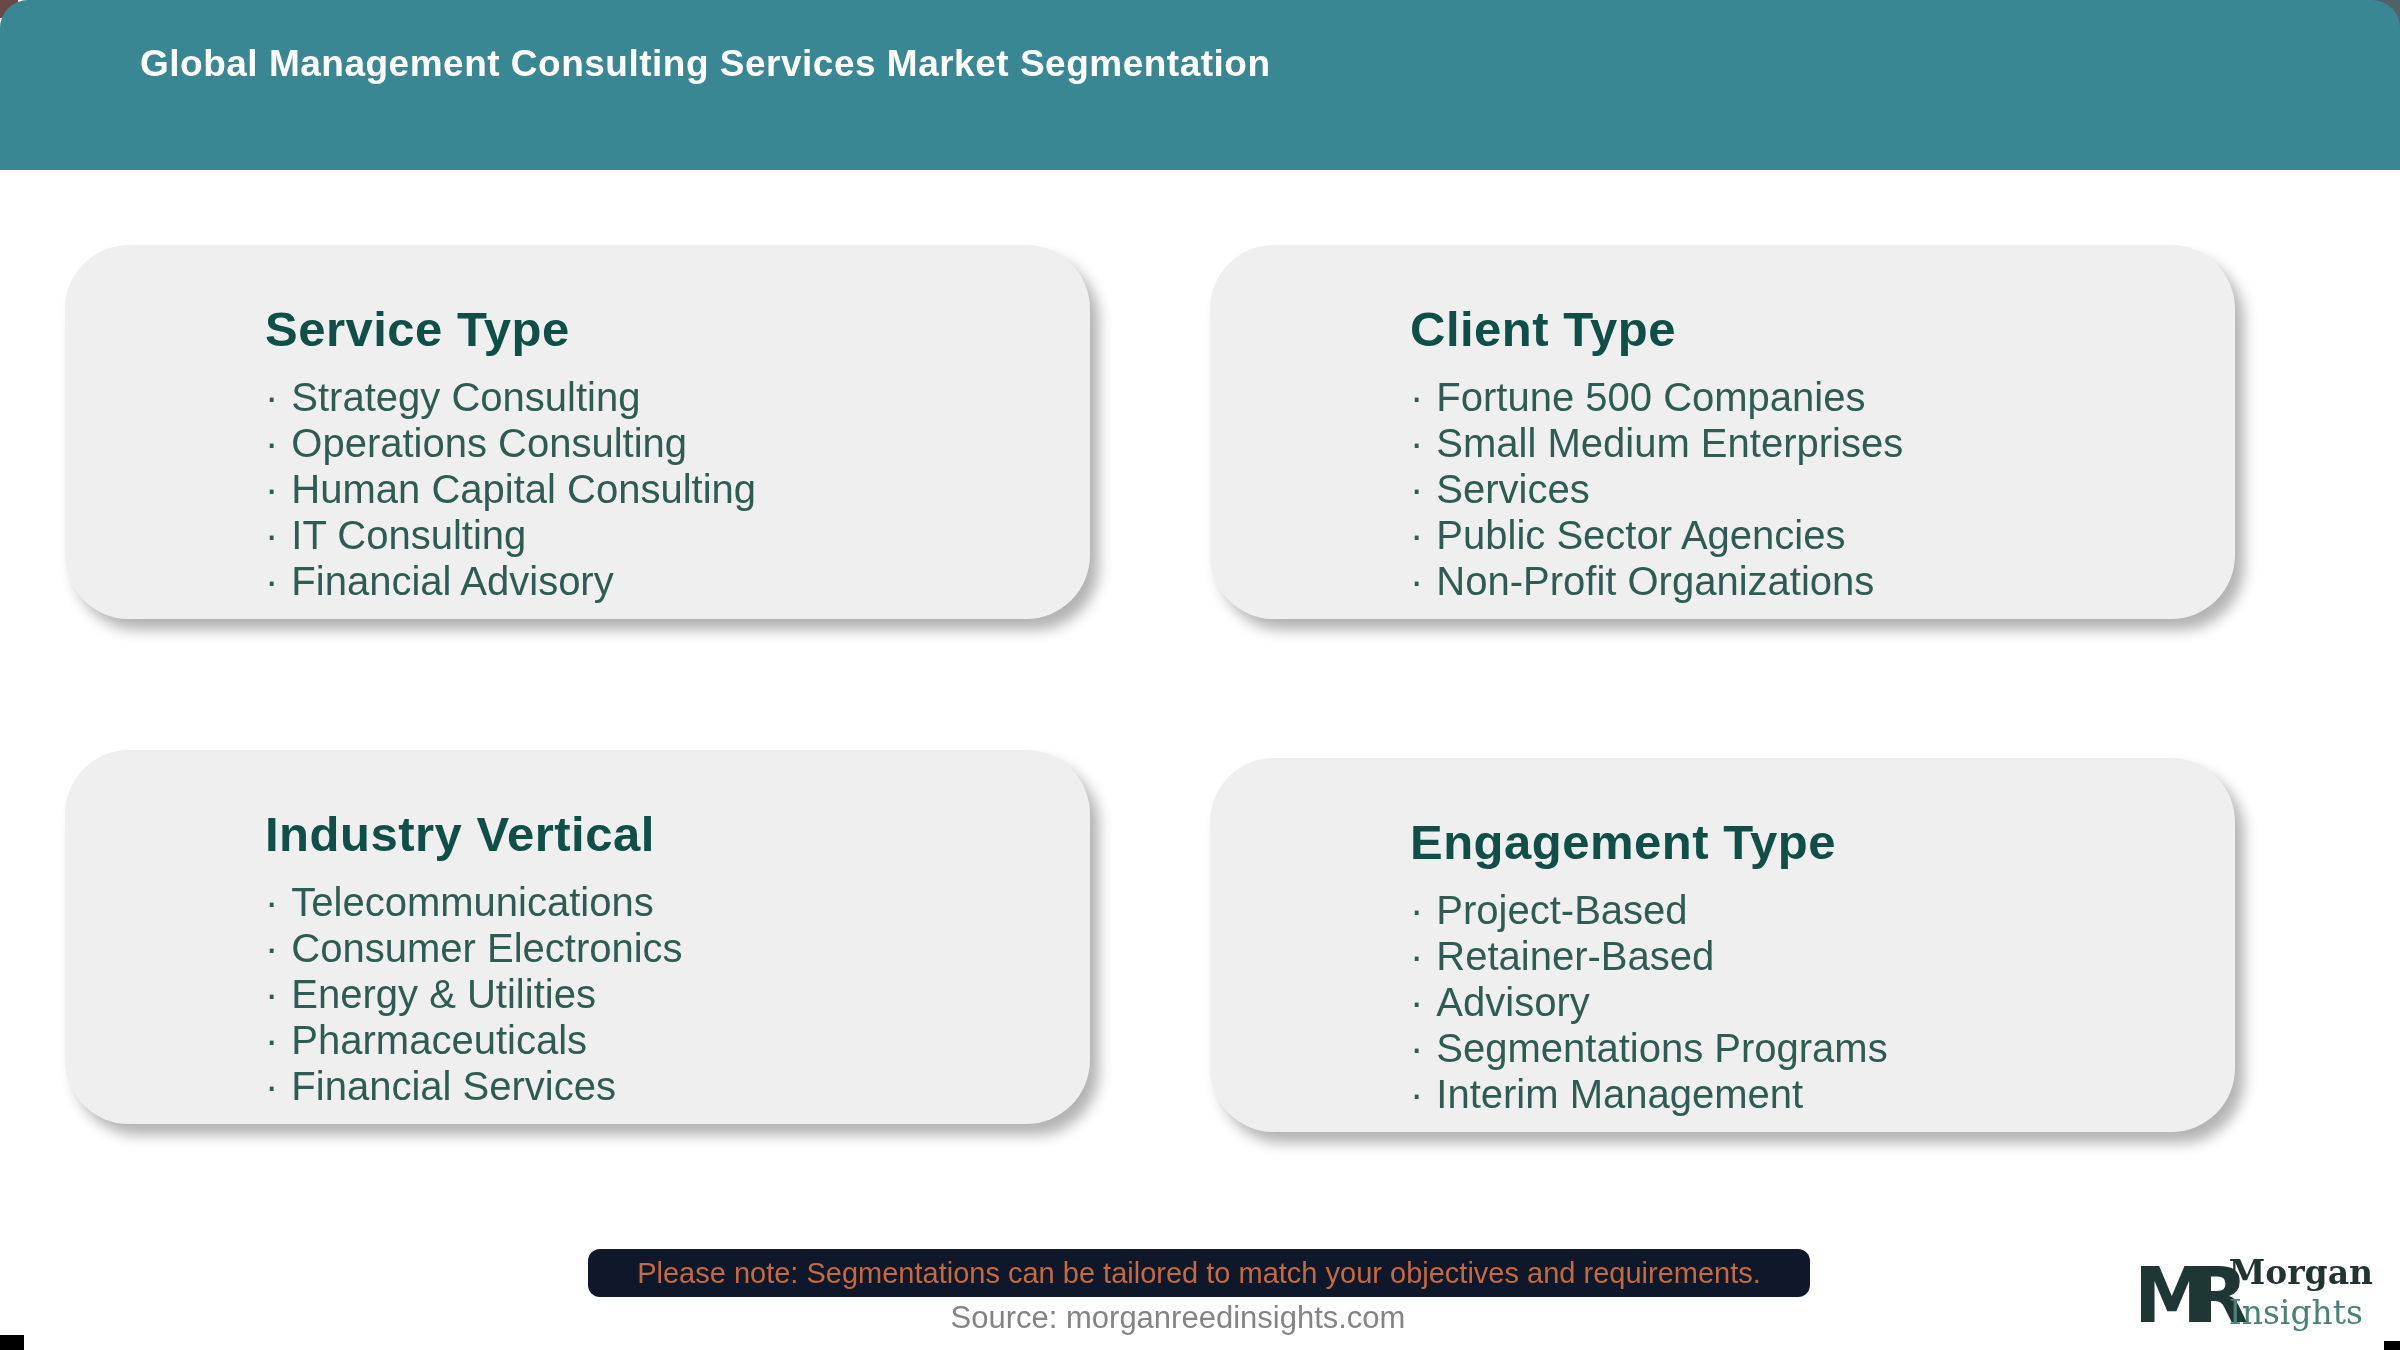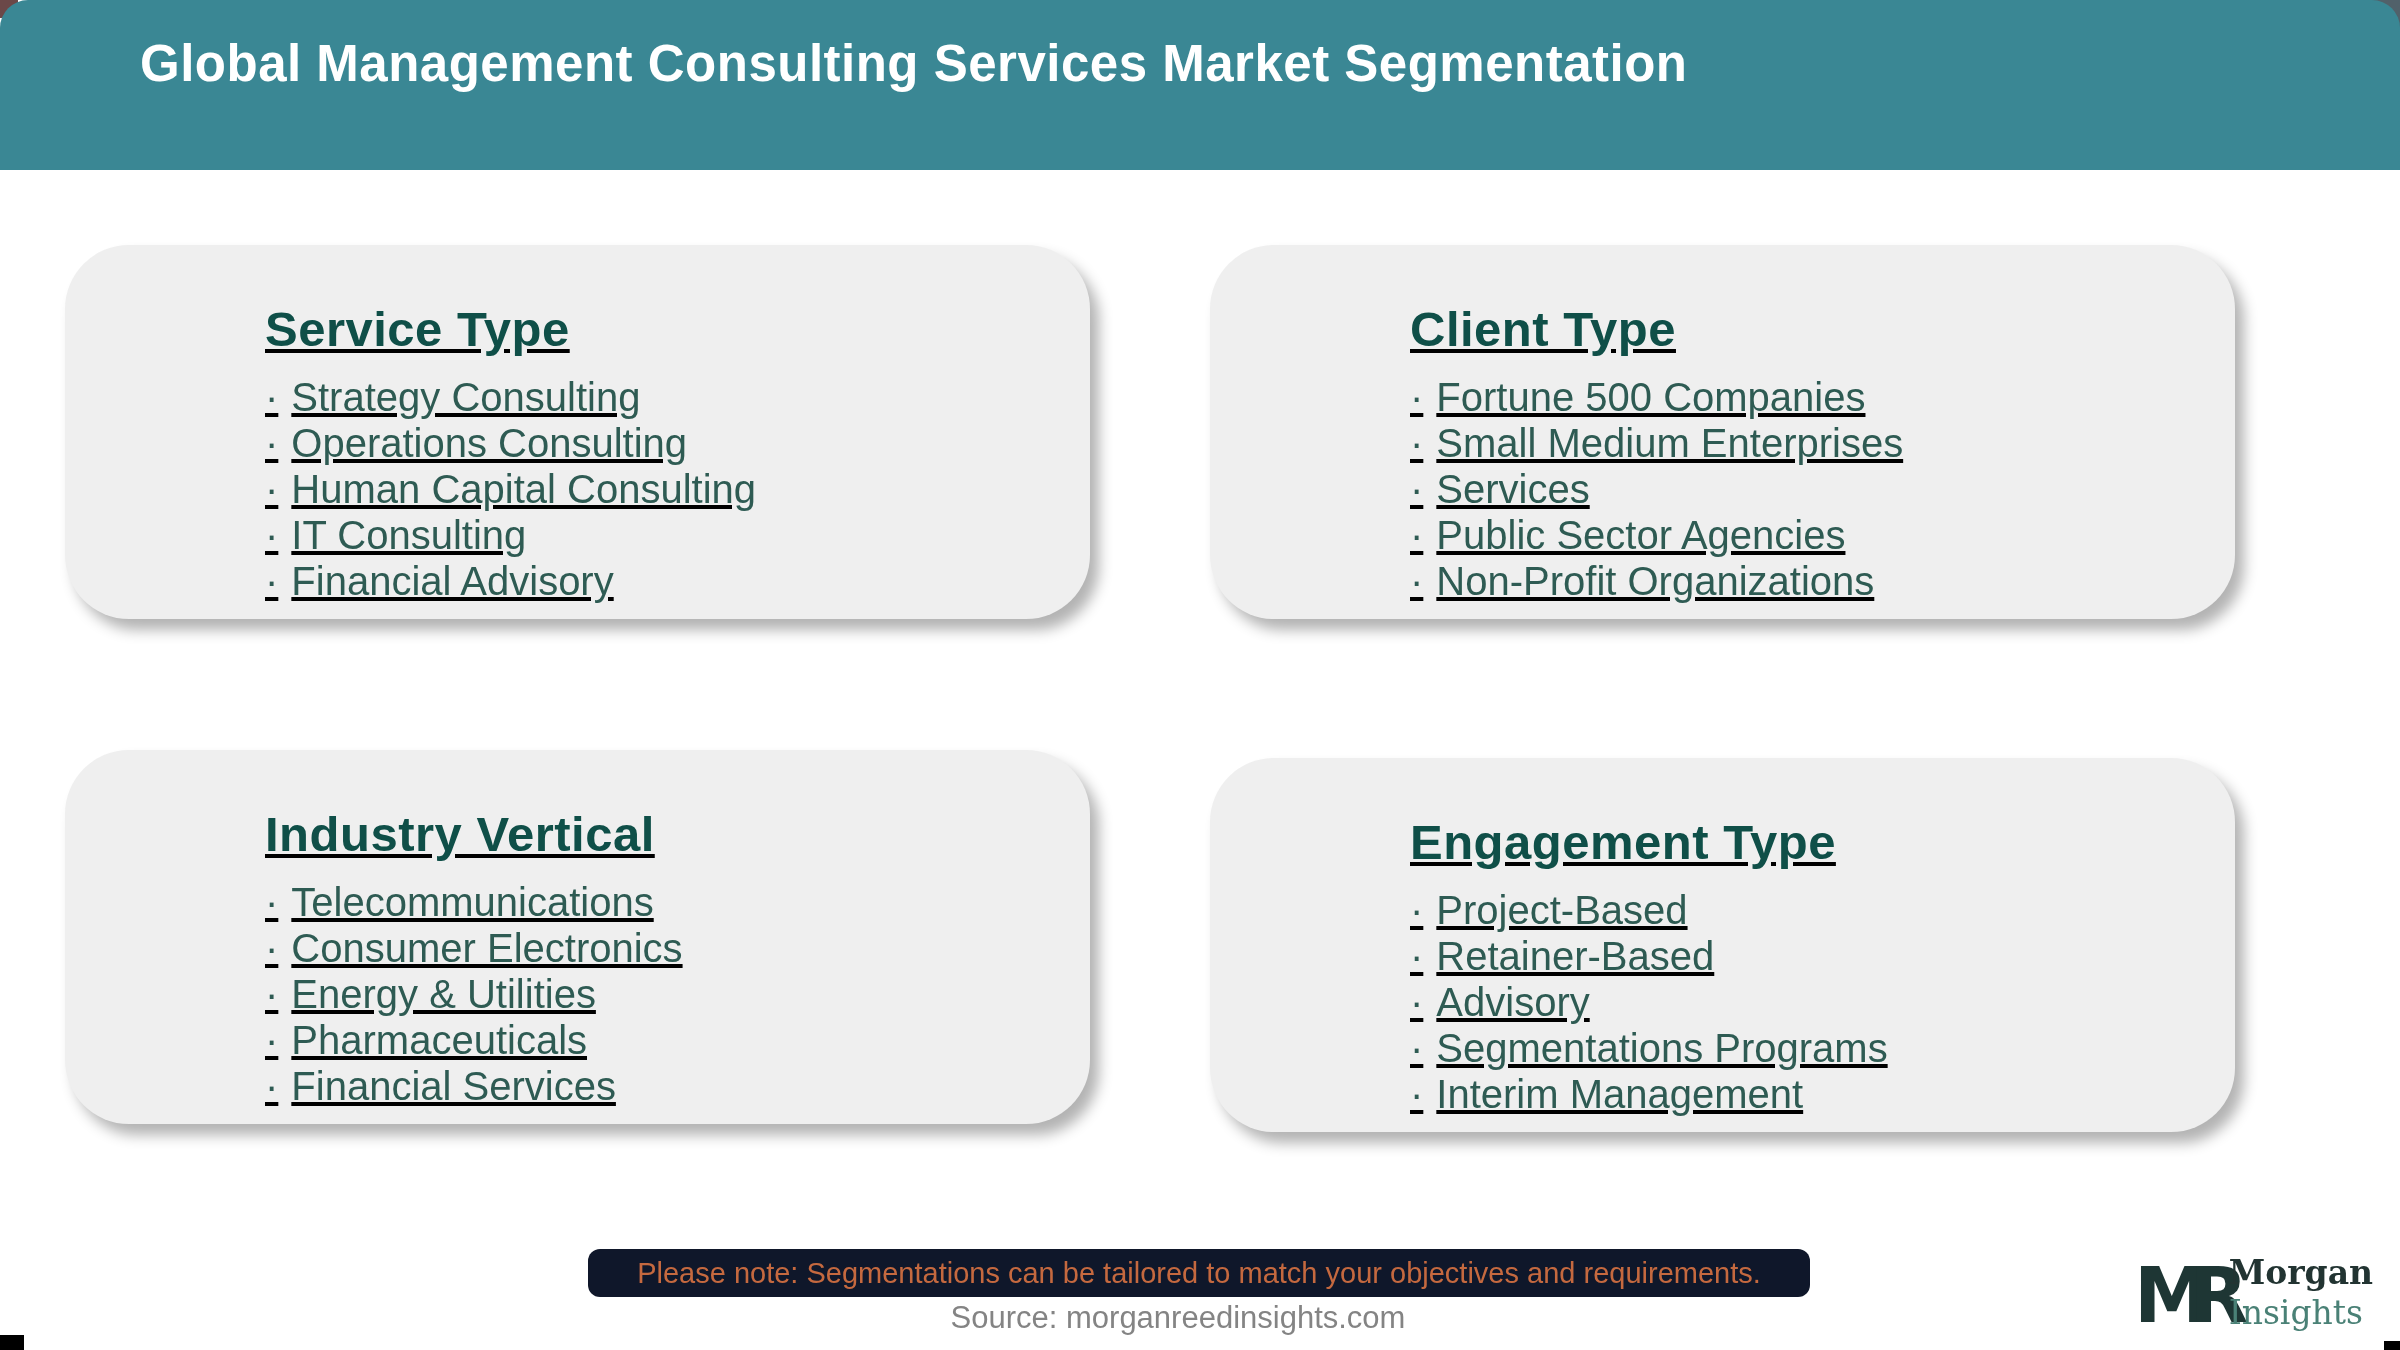--- a/index.html
+++ b/index.html
@@ -12,29 +12,29 @@
   
   .corner-tl { position:absolute; top:0; left:0; width:18px; height:18px; background:#6B4848; z-index:1; }
   .corner-tr { position:absolute; top:0; right:0; width:36px; height:28px; background:#51616A; z-index:1; }
 
   .header {
     position:absolute; left:0; top:0; width:2400px; height:170px;
     background:#3A8794; border-radius:28px 28px 0 0; z-index:2;
   }
   .header-title {
     position:absolute; left:140px; top:34px;
-    font-size:51px; line-height:60px; font-weight:bold; color:#ffffff;
+    font-size:37px; line-height:60px; font-weight:bold; color:#ffffff;
     letter-spacing:0.5px; white-space:nowrap;
   }
 
   .card {
     position:absolute; width:1025px; height:374px; box-sizing:border-box;
     background:#EFEFEF; border-radius:64px;
     box-shadow:9px 11px 14px rgba(0,0,0,0.30);
-    padding:55px 50px 0 200px; z-index:2;text-decoration:underline;
+    padding:55px 50px 0 200px; z-index:2;
   }
   .card-0 { left:65px;   top:245px; }
   .card-1 { left:1210px; top:245px; }
   .card-2 { left:65px;   top:750px; }
   .card-3 { left:1210px; top:750px;margin-top:8px; }
 
   .card-title {
     margin:0; font-size:49px; line-height:58px; font-weight:bold;
     color:#0F4F48; letter-spacing:0.5px;
   }

